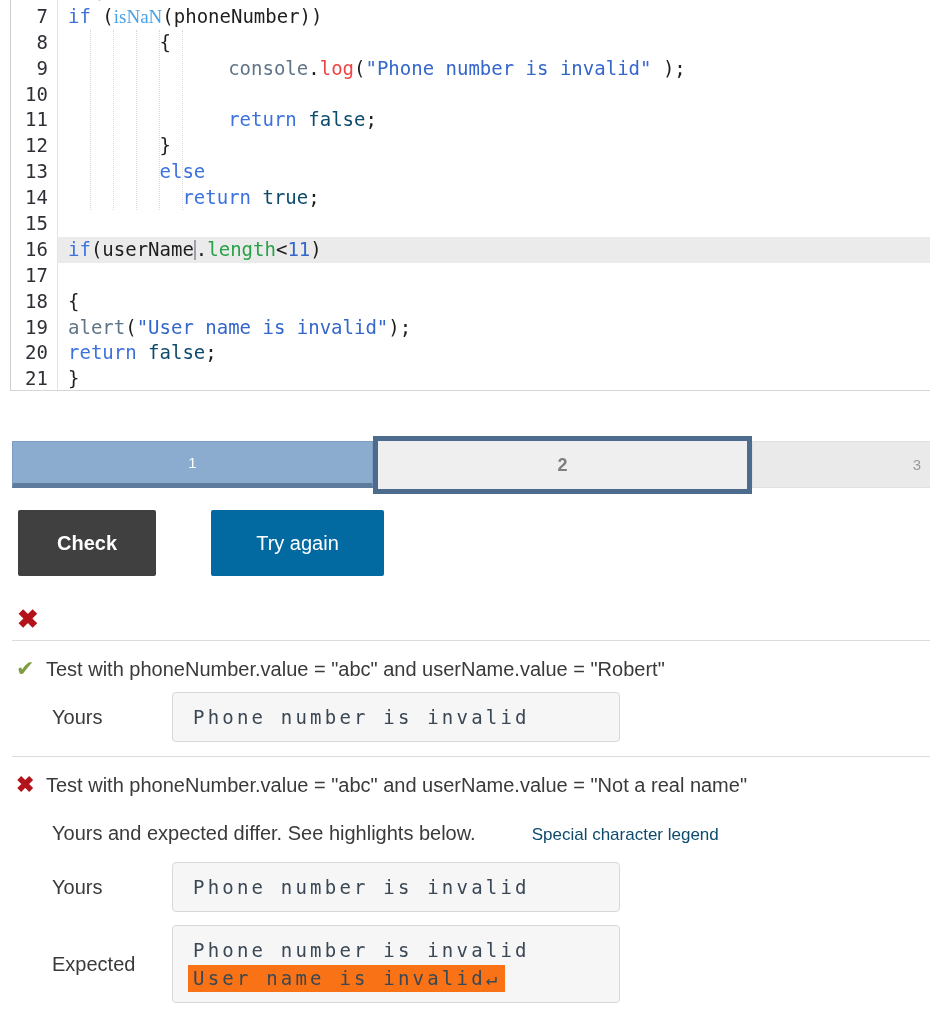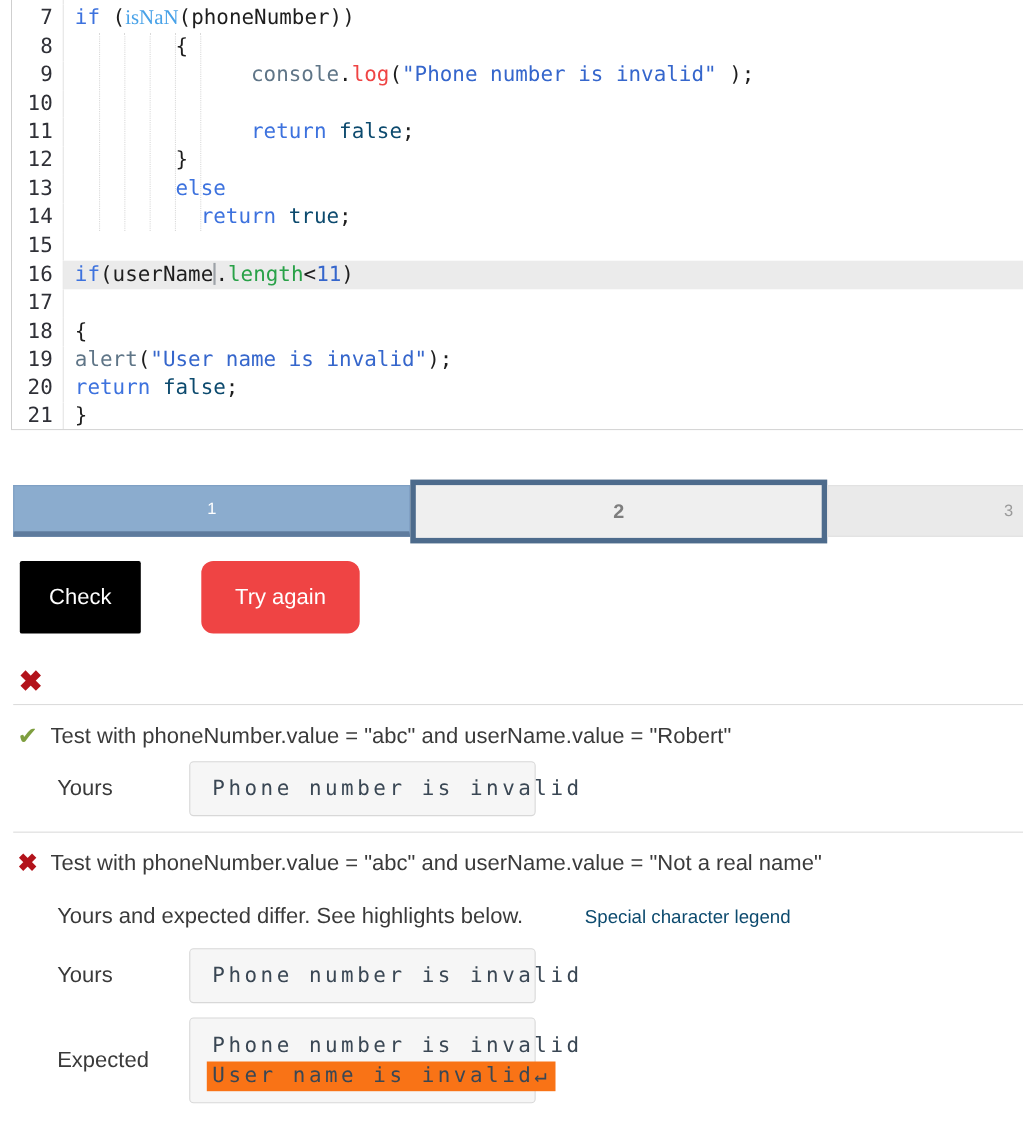--- a/index.html
+++ b/index.html
@@ -36,36 +36,36 @@
            border:1px solid #7d9ec2; border-bottom:5px solid #5e7b9d; color:#fff; font-size:15px; }
   .seg-2 { left:361px; top:0; width:379px; height:58px; background:#efefef;
            border:5px solid #4d6b8c; color:#7e7e7e; font-size:18px; font-weight:bold; }
   .seg-3 { left:740px; top:5px; width:330px; height:47px; background:#eaeaea;
            border:1px solid #e0e0e0; color:#9b9b9b; font-size:15px; }
 
   
   .btn-row { margin:16px 0 0 18px; display:flex; }
   .btn { border:none; height:66px; color:#fff; font-size:20px; font-family:"Liberation Sans", sans-serif;
          border-radius:2px; cursor:pointer; }
-  .btn-check { width:110px; background:#000000; }
-  .btn-try { width:144px; margin-left:55px; background:#ef4444;border-radius:11px; }
+  .btn-check { width:138px; background:#404040;font-weight:bold; }
+  .btn-try { width:173px; margin-left:55px; background:#0369a1; }
 
   
   .overall-x { margin:30px 0 0 17px; color:#b3131b; font-size:26px; line-height:26px; font-weight:bold; }
   .divider { border:none; border-top:1px solid #dcdcdc; margin:8px 0 0 12px; width:918px; }
   .test-line { display:flex; align-items:flex-start; margin:15px 0 0 16px; }
   .test-icon { font-size:22px; line-height:26px; width:30px; flex:0 0 30px; }
   .icon-pass { color:#7e9e3f; }
   .icon-fail { color:#b3131b; font-weight:bold; }
   .test-desc { font-size:20px; color:#3a3a3a; line-height:26px; }
 
   .output-row { display:flex; align-items:center; margin-left:52px; }
   .row-mt-10 { margin-top:10px; } .row-mt-17 { margin-top:17px; } .row-mt-13 { margin-top:13px; }
   .out-label { width:120px; flex:0 0 120px; font-size:20px; color:#3a3a3a; }
-  .out-box { background:#f6f6f6; border:1px solid #d8d8d8; border-radius:4px; width:315px;
+  .out-box { background:#f6f6f6; border:1px solid #d8d8d8; border-radius:4px; width:448px;
              padding:10px 10px 10px 20px;
              font-family:"DejaVu Sans Mono", monospace; font-size:19px; letter-spacing:3.2px;
              color:#3a4754; }
   .out-line { line-height:28px; white-space:pre; }
   .out-line .hl { background:#f97316; padding:2px 5px 3px 5px; margin-left:-5px; }
 
   .differ-row { display:flex; align-items:baseline; margin:24px 0 0 52px;text-align:right; }
   .differ-text { font-size:20px; color:#3a3a3a; }
   .legend-link { margin-left:56px; font-size:17px; color:#0c4a6e; text-decoration:none; cursor:pointer; }
 </style>

